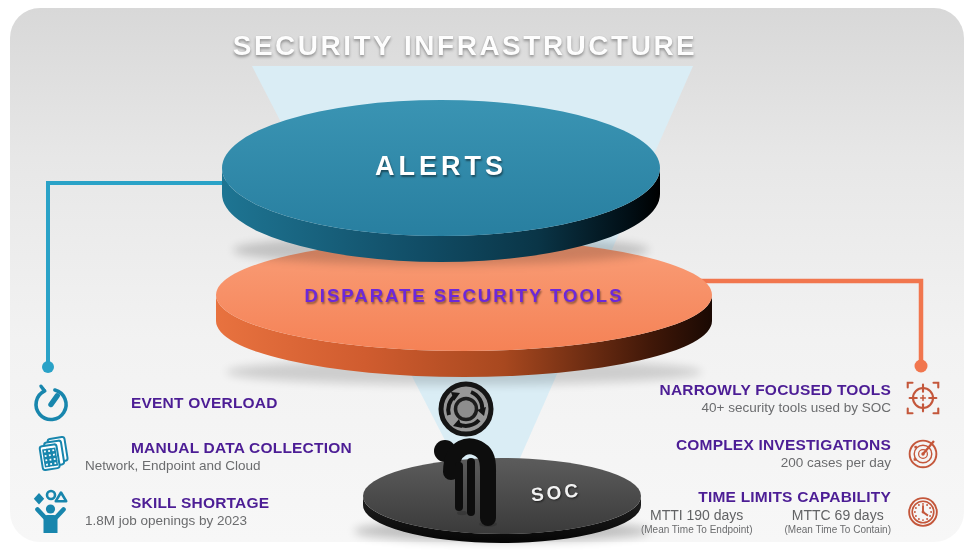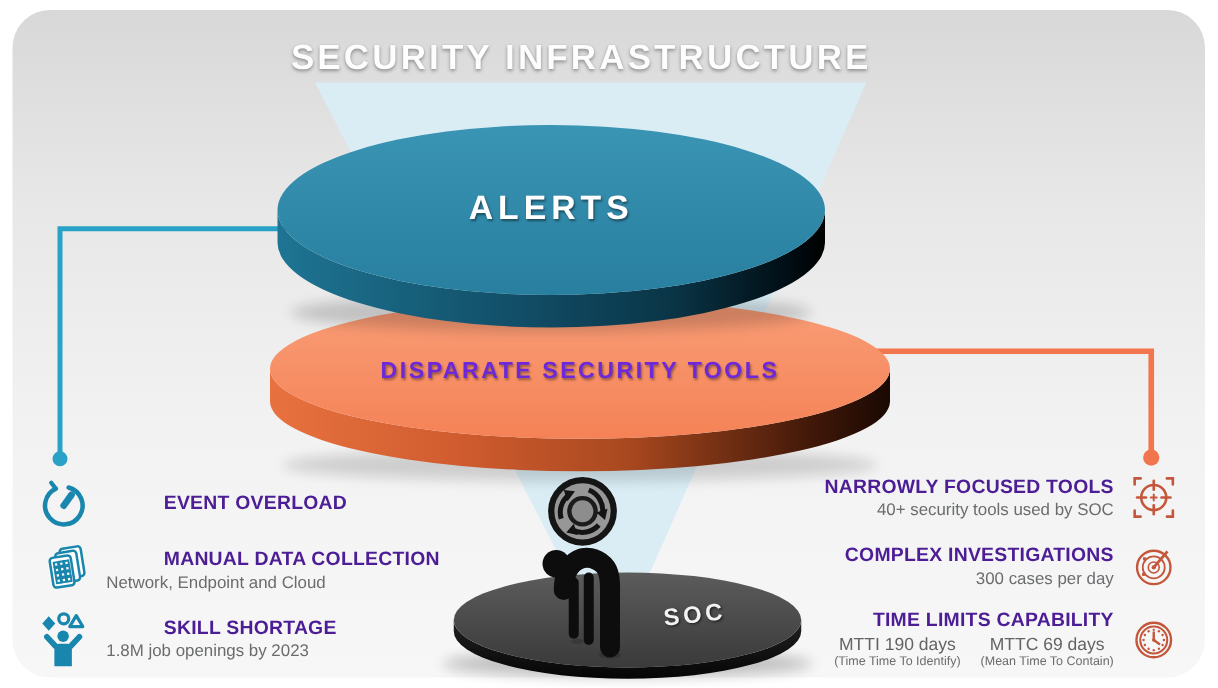--- a/index.html
+++ b/index.html
@@ -21,21 +21,21 @@
         font-size:19px;font-weight:bold;letter-spacing:3px;color:#f2f2f2;
         transform:rotate(-6deg);text-shadow:1px 1px 2px rgba(0,0,0,.6);}
   .left-col{position:absolute;left:28px;top:380px;display:flex;flex-direction:column;gap:9px;}
   .right-col{position:absolute;right:30px;top:377px;display:flex;flex-direction:column;
         align-items:flex-end;gap:13px;justify-content:center;}
   .callout{display:flex;align-items:center;gap:11px;}
   .callout .txt{display:flex;flex-direction:column;}
   .c-title{font-size:15.5px;font-weight:bold;color:#4c1d95;letter-spacing:.2px;line-height:19px;margin-left:46px;}
   .c-sub{font-size:13.5px;color:#6b6c6e;line-height:17px;}
   .right-col .txt{align-items:flex-end;text-align:right;}
-  .metrics{display:flex;gap:16px;margin-top:1px;}
+  .metrics{display:flex;gap:32px;margin-top:1px;}
   .metric{display:flex;flex-direction:column;align-items:center;}
   .m-value{font-size:14px;color:#626365;line-height:17px;}
   .m-cap{font-size:10px;color:#6b6c6e;line-height:12px;}
   .icn{flex:0 0 auto;}
 </style>
 </head>
 <body>
 
 <div class="stage">
   <div class="panel"></div>
@@ -216,42 +216,42 @@
             <path d="M11,38 L6,38 L6,33"></path>
           <line x1="22" y1="19.5" x2="22" y2="24.5" stroke-width="1.6"></line>
           <line x1="19.5" y1="22" x2="24.5" y2="22" stroke-width="1.6"></line>
         </g>
       </svg>
     </div>
 
     <div class="callout">
       <div class="txt">
         <span class="c-title">COMPLEX INVESTIGATIONS</span>
-        <span class="c-sub">300 cases per day</span>
+        <span class="c-sub">200 cases per day</span>
       </div>
       <svg class="icn" width="42" height="42" viewBox="0 0 44 44">
         <g stroke="#c4573b" fill="none">
           <circle cx="22" cy="23" r="14" stroke-width="2"></circle>
           <circle cx="22" cy="23" r="9.2" stroke-width="1.5"></circle>
           <circle cx="22" cy="23" r="4.6" stroke-width="1.3"></circle>
           <line x1="22" y1="23" x2="33.5" y2="9.5" stroke-width="2.4"></line>
           <circle cx="22" cy="23" r="1.8" fill="#c4573b" stroke="none"></circle>
           <rect x="13" y="14.5" width="2.6" height="2.6" fill="#c4573b" stroke="none"></rect>
           <rect x="12.2" y="27.5" width="2.6" height="2.6" fill="#c4573b" stroke="none"></rect>
         </g>
       </svg>
     </div>
 
     <div class="callout">
       <div class="txt">
         <span class="c-title">TIME LIMITS CAPABILITY</span>
         <div class="metrics">
           <div class="metric">
             <span class="m-value">MTTI 190 days</span>
-            <span class="m-cap">(Time Time To Identify)</span>
+            <span class="m-cap">(Mean Time To Endpoint)</span>
           </div>
           <div class="metric">
             <span class="m-value">MTTC 69 days</span>
             <span class="m-cap">(Mean Time To Contain)</span>
           </div>
         </div>
       </div>
       <svg class="icn" width="42" height="42" viewBox="0 0 44 44">
         <g stroke="#c4573b" fill="none">
           <circle cx="22" cy="22" r="14.5" stroke-width="2"></circle>

